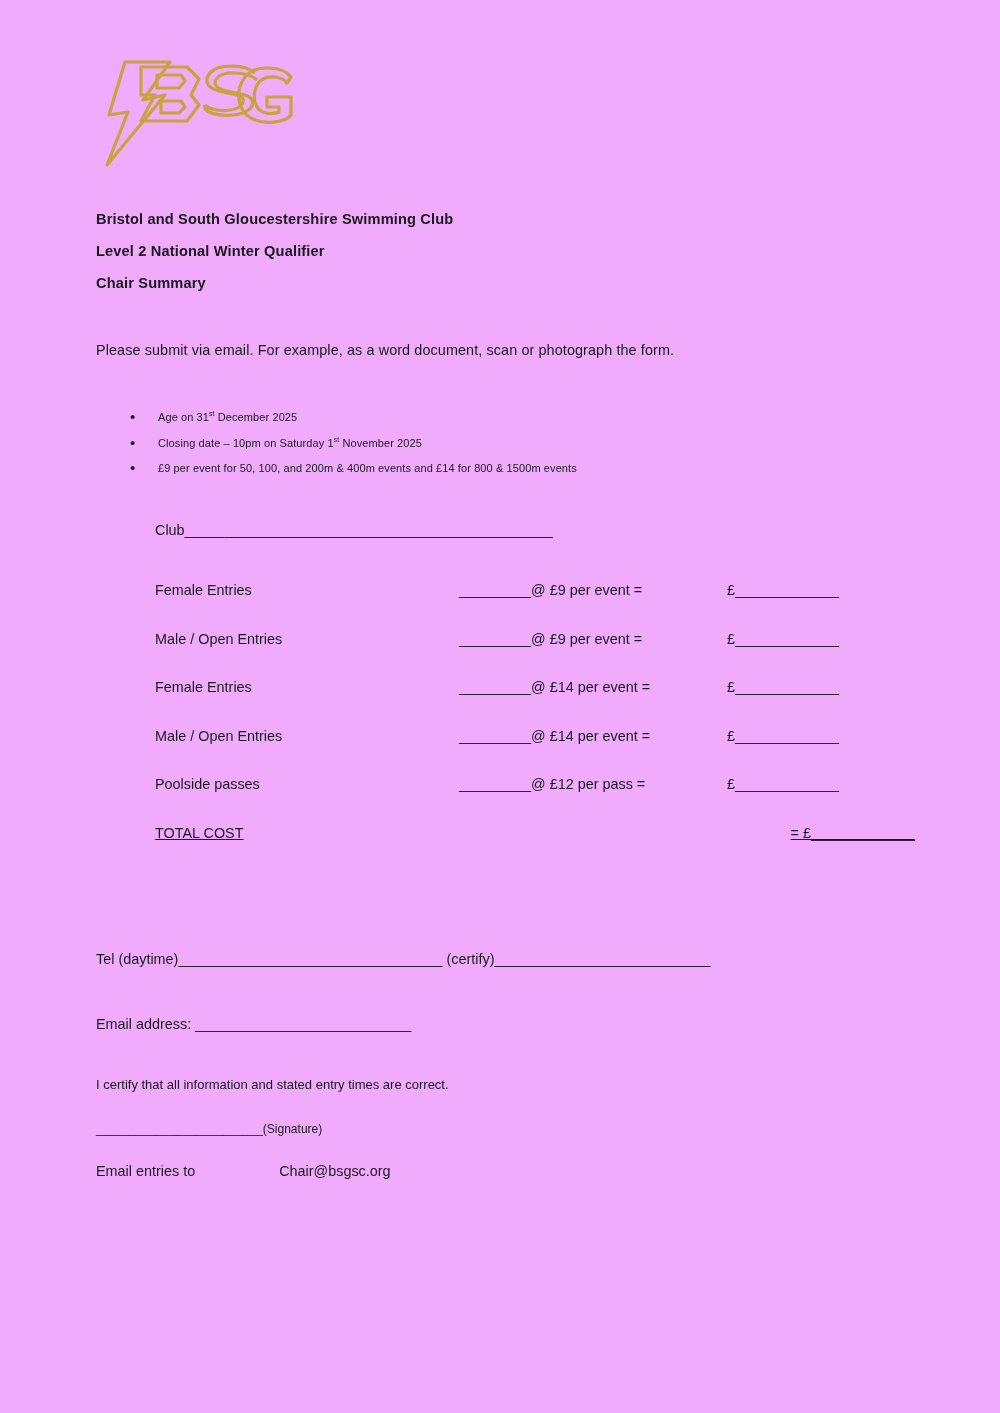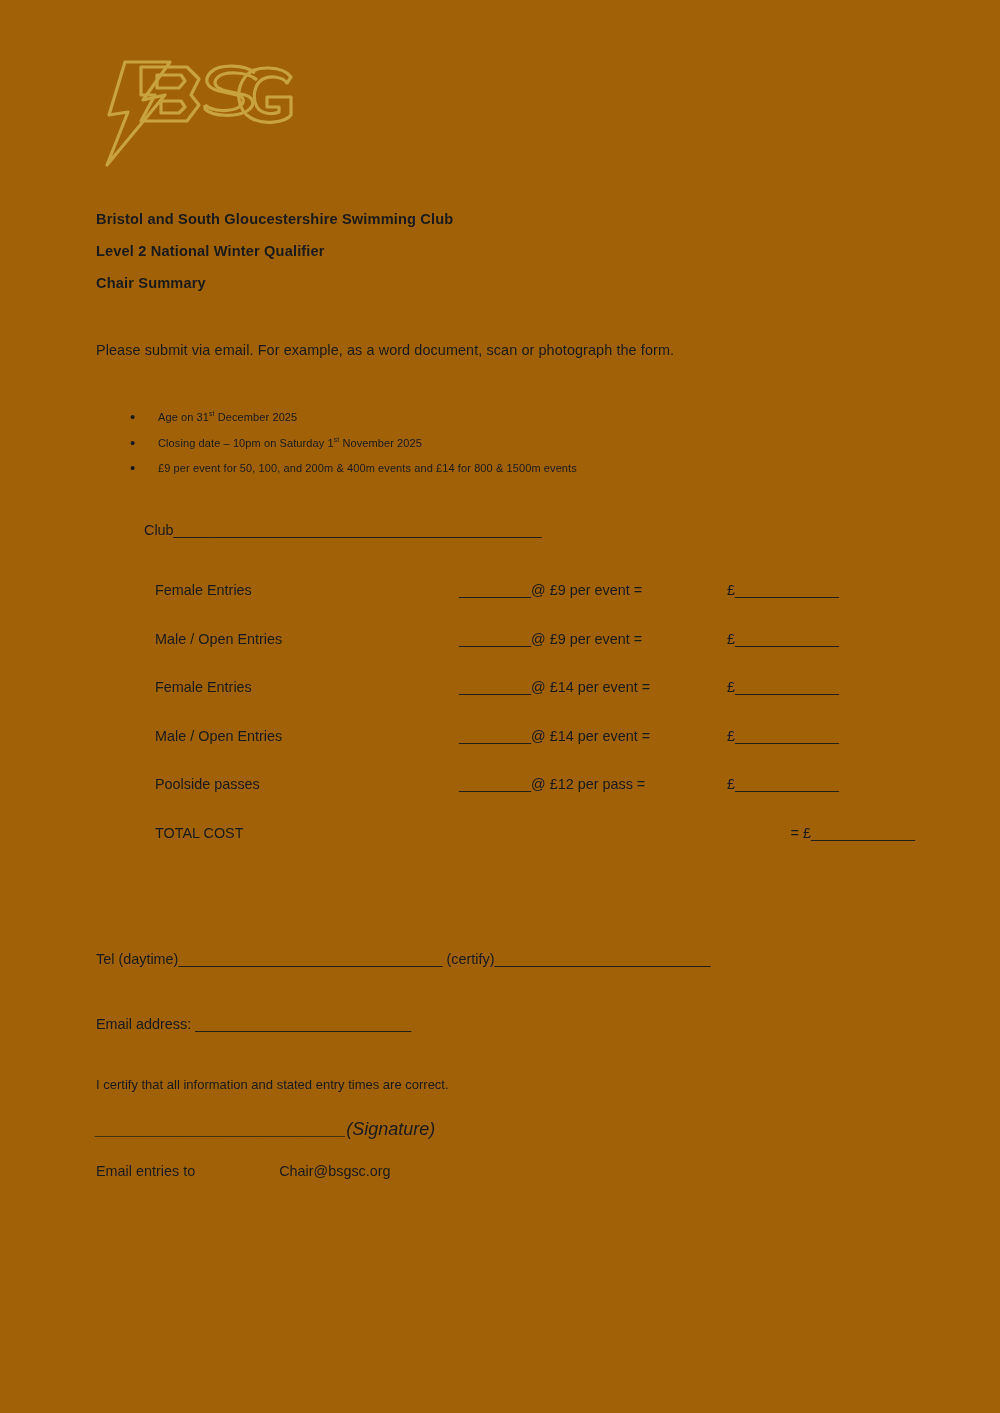--- a/index.html
+++ b/index.html
@@ -13,21 +13,21 @@
     height: 1413px;
     font-family: "Liberation Sans", sans-serif;
     color: #1a1a1a;
     position: relative;
     overflow: hidden;
   }
   .page {
     position: relative;
     width: 1000px;
     height: 1413px;
-    background: #a16207;
+    background: #f0abfc;
   }
 
   
   .logo-block {
     position: absolute;
     left: 95px;
     top: 55px;
     width: 200px;
     height: 115px;
   }
@@ -88,21 +88,21 @@
   }
   sup {
     font-size: 0.62em;
     vertical-align: super;
     line-height: 0;
   }
 
   
   .club-line {
     position: absolute;
-    left: 144px;
+    left: 155px;
     top: 519px;
     font-size: 14.4px;
     line-height: 22px;
     white-space: nowrap;
   }
 
   
   .entries {
     position: absolute;
     left: 155px;
@@ -114,21 +114,21 @@
     font-size: 14.4px;
     line-height: 20px;
     padding: 0 0 28.6px 0;
     vertical-align: baseline;
     white-space: nowrap;
   }
   .col-label { width: 304px; }
   .col-rate  { width: 268px; margin-top: 28px; }
   .col-money { width: 188px; }
   .money-eq { white-space: nowrap; }
-  .entries tr.total-row td { padding-bottom: 0; }
+  .entries tr.total-row td { padding-bottom: 0; text-decoration: underline; }
   .total-cell { text-align: right; }
 
   
   .contact {
     position: absolute;
     left: 96px;
     width: 830px;
     font-size: 14.4px;
     line-height: 22px;
     white-space: nowrap;
@@ -142,24 +142,23 @@
     left: 96px;
     top: 1074px;
     font-size: 13px;
     line-height: 22px;
     white-space: nowrap;
   }
   .signature {
     position: absolute;
     left: 96px;
     top: 1118px;
-    font-size: 18px;
-    line-height: 22px;
-    white-space: nowrap;
-    font-style: italic;
+    font-size: 12px;
+    line-height: 22px;
+    white-space: nowrap;
   }
   .email-to {
     position: absolute;
     left: 96px;
     top: 1160px;
     font-size: 14.4px;
     line-height: 22px;
     white-space: nowrap;
   }
   .email-to .spacer { display: inline-block; width: 84px; }

